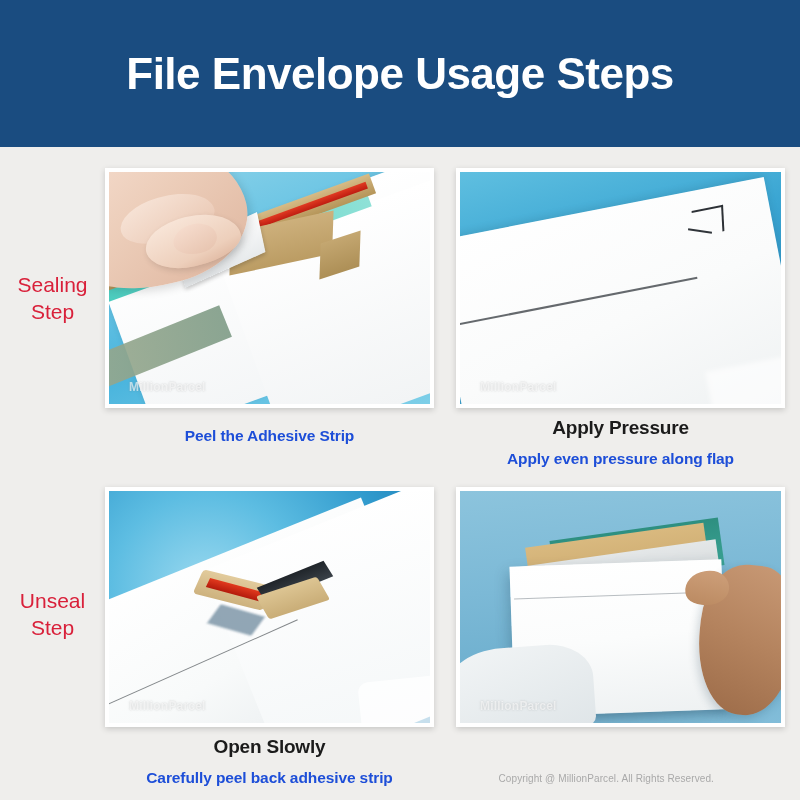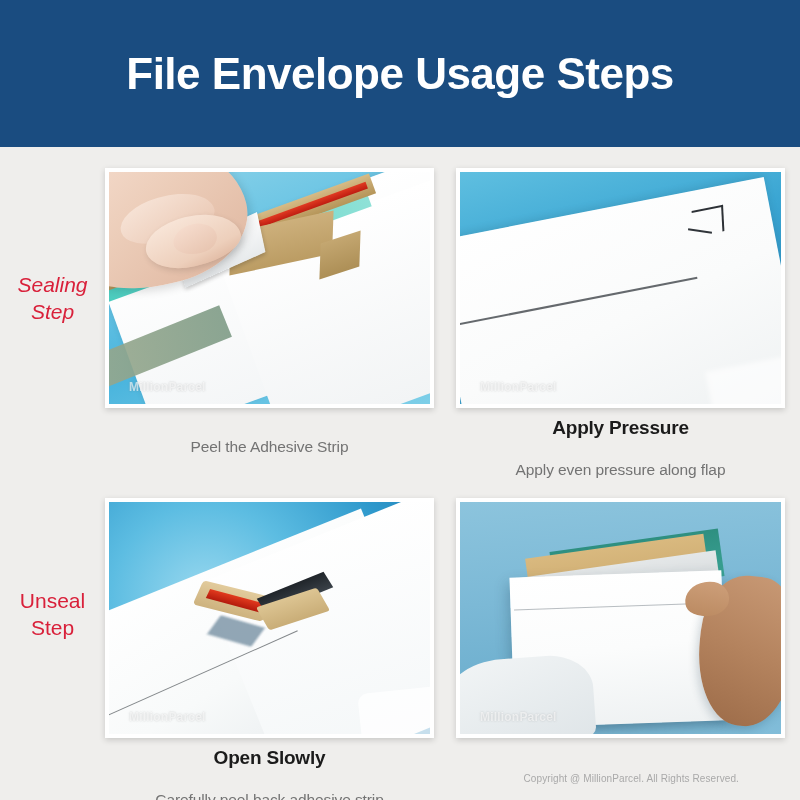--- a/index.html
+++ b/index.html
@@ -11,21 +11,20 @@
     height: 800px;
     background: #efeeec;
     font-family: "Liberation Sans", sans-serif;
     overflow: hidden;
   }
   .page {
     position: relative;
     width: 732px;
     height: 800px;
     background: #efeeec;
-    padding-left: 25px;
   }
 
   
   .header {
     position: absolute;
     left: 0;
     top: 0;
     width: 800px;
     height: 147px;
     background: #1a4c80;
@@ -47,21 +46,21 @@
   .side-label {
     position: absolute;
     left: 0;
     width: 105px;
     text-align: center;
     color: #d9203a;
     font-size: 21px;
     line-height: 1.28;
     font-family: "Liberation Sans", sans-serif;
   }
-  #side-label-sealing { top: 272px; font-style: italic; }
+  #side-label-sealing { top: 272px; }
   #side-label-unseal  { top: 588px; }
 
   
   .grid {
     position: absolute;
     left: 105px;
     top: 168px;
     width: 680px;
   }
   .row {
@@ -104,24 +103,25 @@
   }
   .cap-title {
     font-size: 19px;
     font-weight: bold;
     color: #1b1b1b;
     line-height: 1.2;
     letter-spacing: -0.2px;
   }
   .cap-sub {
     font-size: 15.5px;
-    color: #737373;
+    color: #1d4ed8;
     line-height: 1.35;
-    margin-top: 20px;
+    margin-top: 9px;
     letter-spacing: -0.1px;
+    font-weight: bold;
   }
 
   
   .footer {
     position: absolute;
     right: 18px;
     bottom: 16px;
     font-size: 10px;
     color: #a9a9a9;
     letter-spacing: 0.1px;

